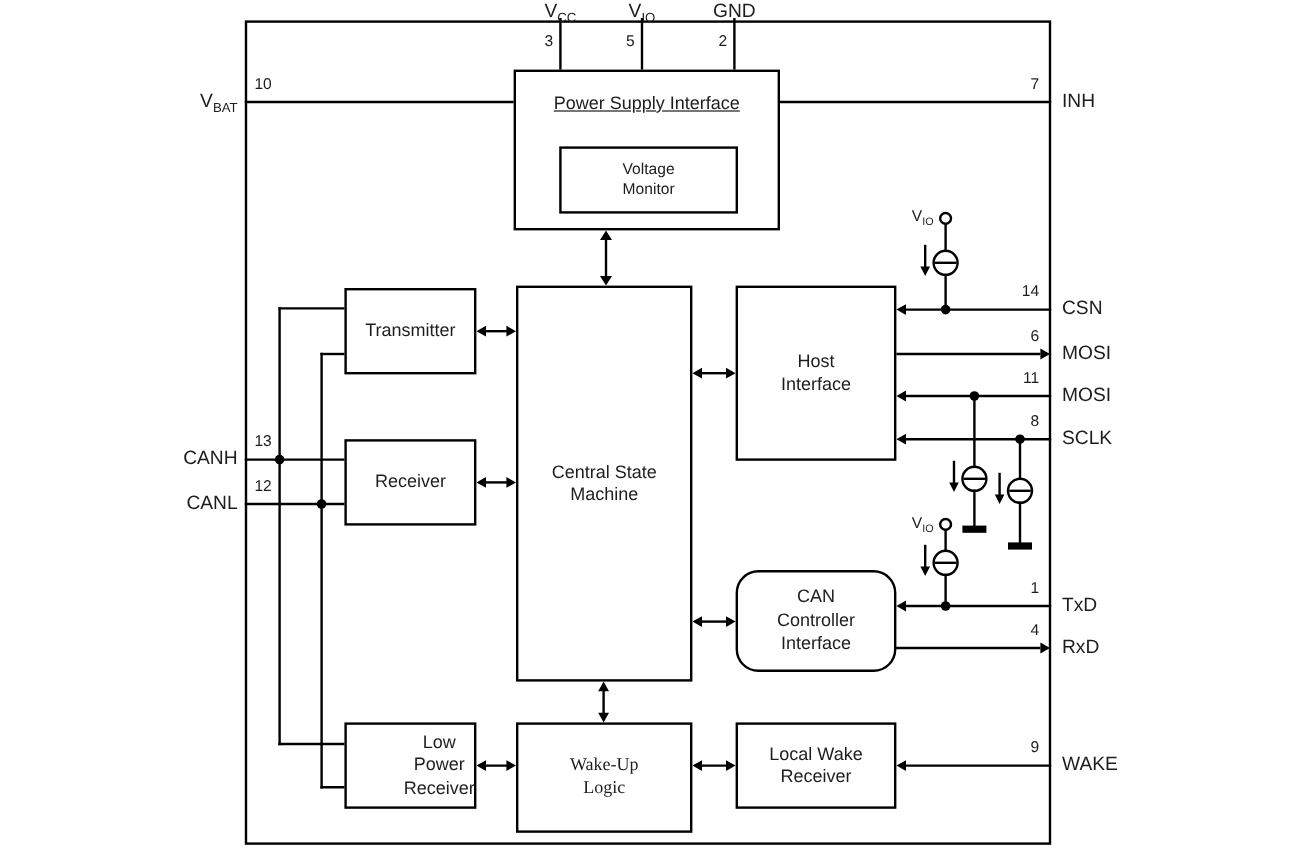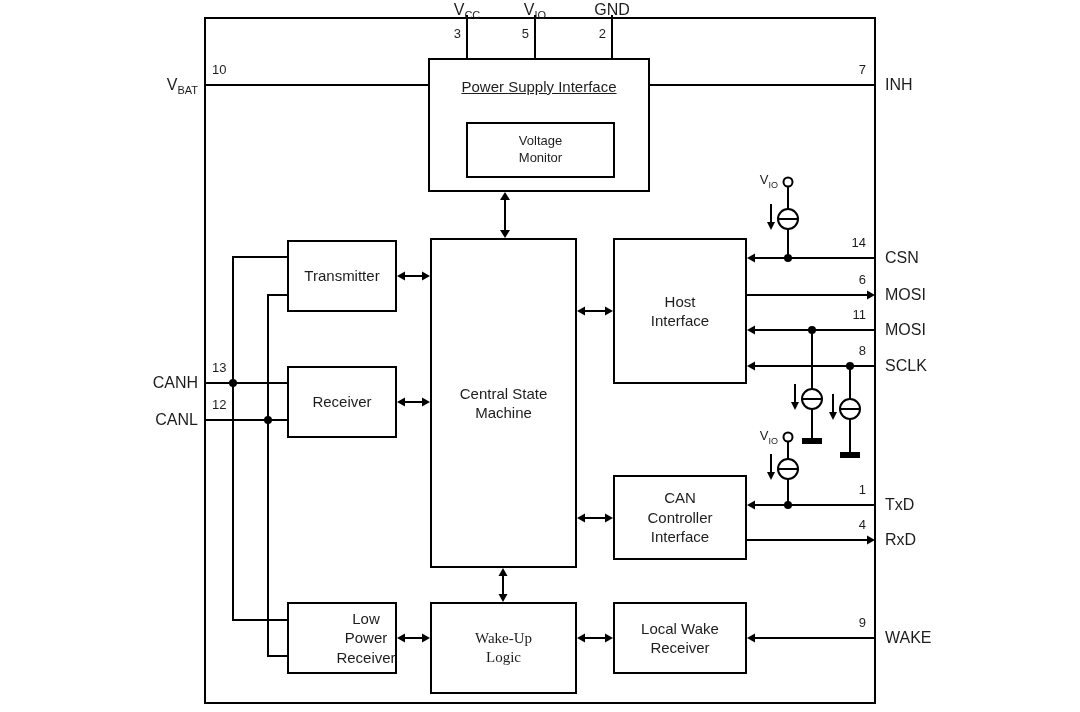--- a/index.html
+++ b/index.html
@@ -222,21 +222,21 @@
   </div>
 
   <div class="block" style="left:430px; top:238px; width:147px; height:330px;">
     <span class="wrap" style="width:100px;">Central State Machine</span>
   </div>
 
   <div class="block" style="left:613px; top:238px; width:134px; height:146px;">
     <span class="wrap" style="width:72px;">Host Interface</span>
   </div>
 
-  <div class="block" style="left:613px; top:475px; width:134px; height:85px;">
+  <div class="block" style="left:613px; top:475px; width:134px; height:85px;border-radius:19px;">
     <span class="wrap" style="width:76px;">CAN Controller Interface</span>
   </div>
 
   <div class="block" style="left:287px; top:602px; width:110px; height:72px;">
     <span class="wrap" style="width:84px;margin-left:48px;">Low Power Receiver</span>
   </div>
 
   <div class="block" style="left:430px; top:602px; width:147px; height:92px;font-family:Liberation Serif, serif;">
     <span class="wrap" style="width:74px;">Wake-Up Logic</span>
   </div>

